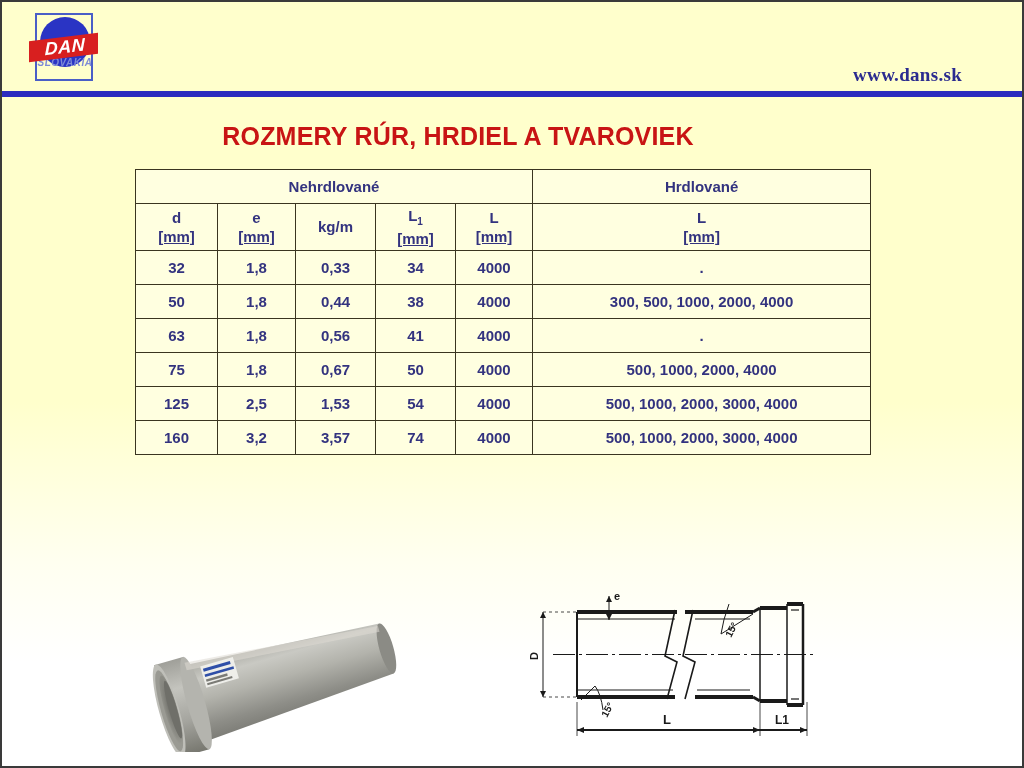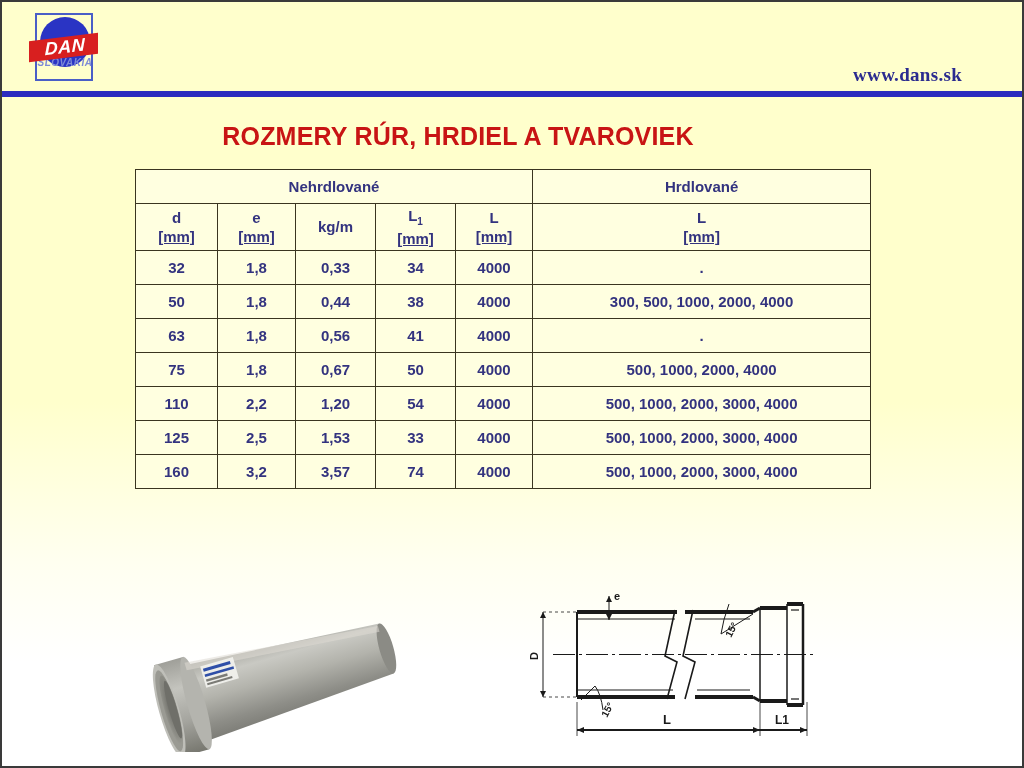--- a/index.html
+++ b/index.html
@@ -257,32 +257,24 @@
           </tr>
           <tr class="data-row">
             <td>75</td>
             <td>1,8</td>
             <td>0,67</td>
             <td>50</td>
             <td>4000</td>
             <td class="col-hrd">500, 1000, 2000, 4000</td>
           </tr>
           <tr class="data-row">
-            <td>110</td>
-            <td>2,2</td>
-            <td>1,20</td>
-            <td>54</td>
-            <td>4000</td>
-            <td class="col-hrd">500, 1000, 2000, 3000, 4000</td>
-          </tr>
-          <tr class="data-row">
             <td>125</td>
             <td>2,5</td>
             <td>1,53</td>
-            <td>33</td>
+            <td>54</td>
             <td>4000</td>
             <td class="col-hrd">500, 1000, 2000, 3000, 4000</td>
           </tr>
           <tr class="data-row">
             <td>160</td>
             <td>3,2</td>
             <td>3,57</td>
             <td>74</td>
             <td>4000</td>
             <td class="col-hrd">500, 1000, 2000, 3000, 4000</td>

